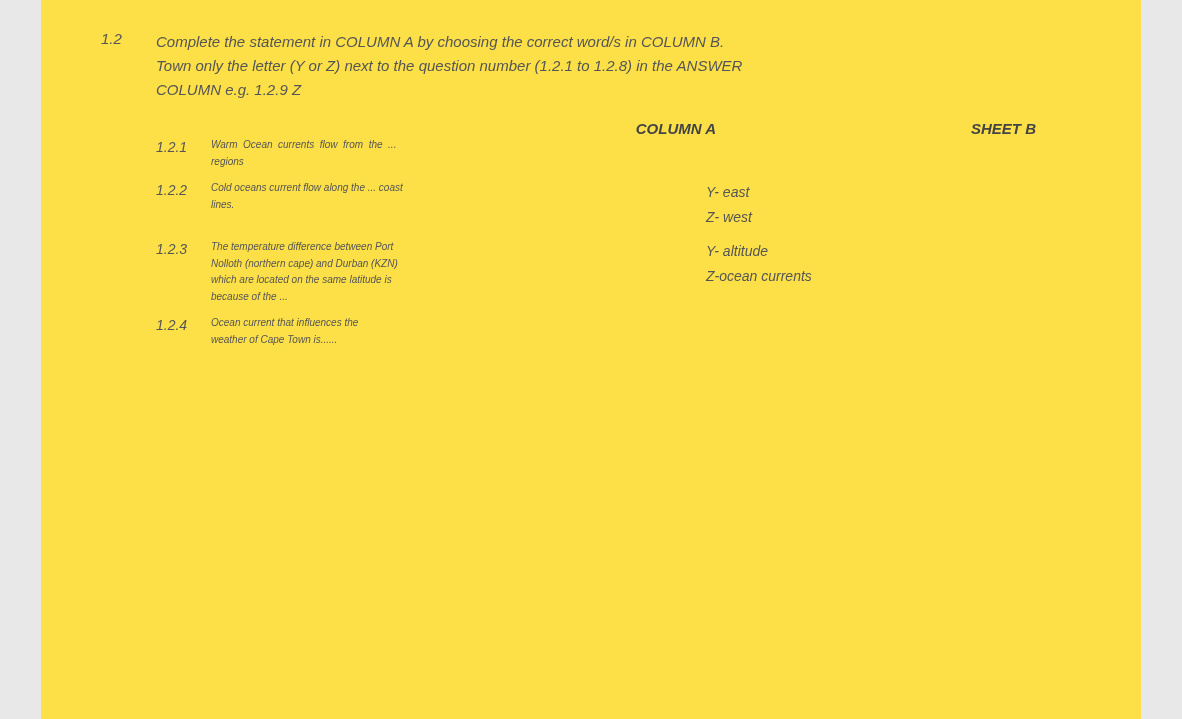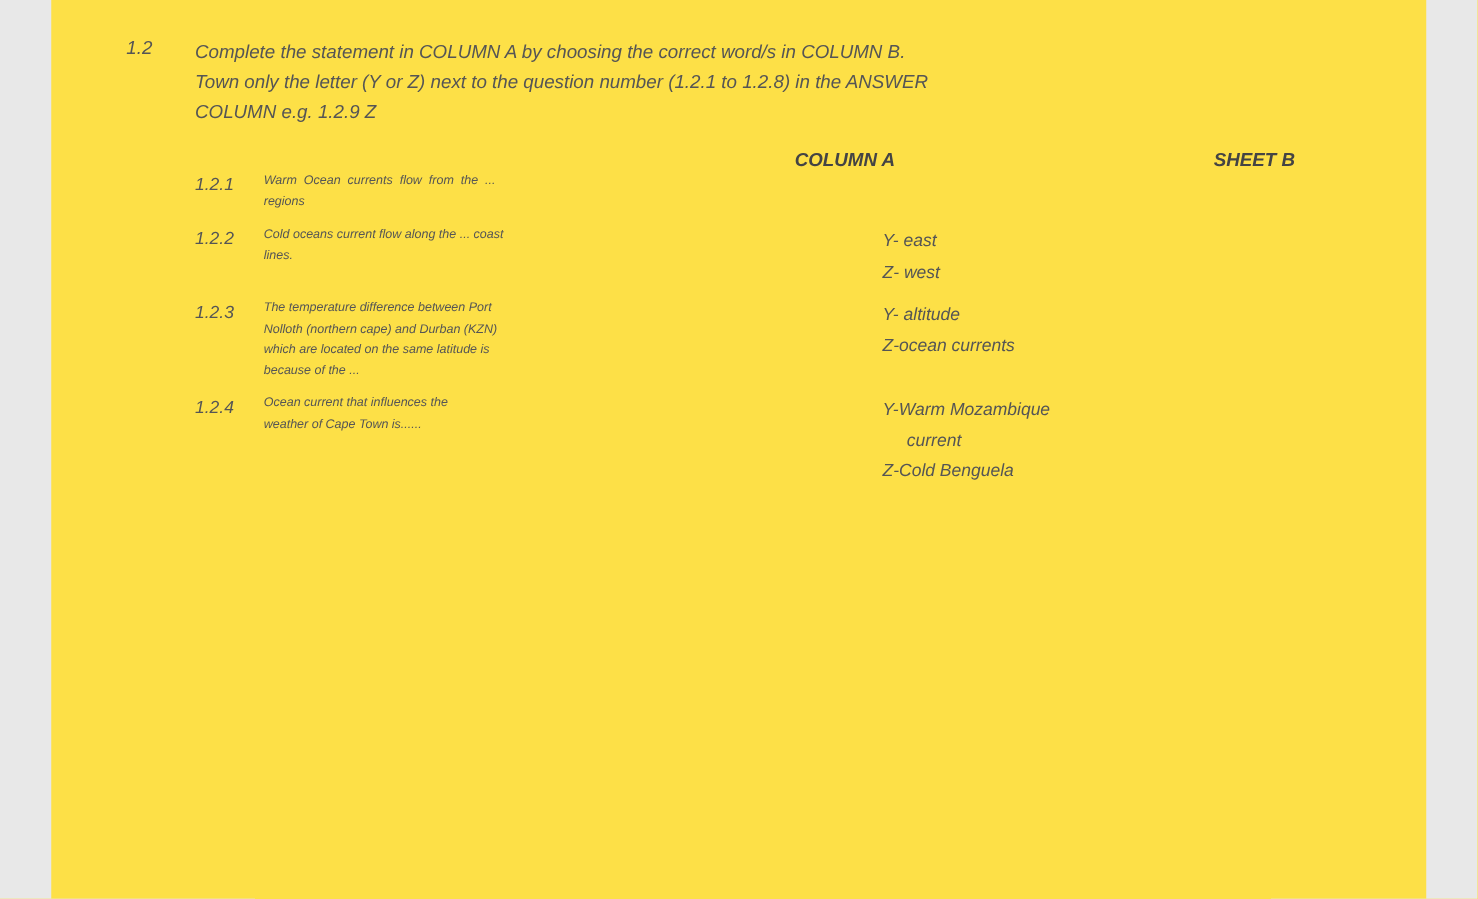--- a/index.html
+++ b/index.html
@@ -151,20 +151,17 @@
         Y- altitude<br>Z-ocean currents
       </div>
     </div>
 
     <div class="qa-row">
       <div class="qa-number">1.2.4</div>
       <div class="qa-col-a">
         Ocean current that influences the<br>
         weather of Cape Town is......
       </div>
-      <div class="qa-col-b">
-        Y-Warm Mozambique<br>&nbsp;&nbsp;&nbsp;&nbsp;&nbsp;current<br>Z-Cold Benguela
-      </div>
     </div>
 
   </div>
 
 </div>
 
 </body></html>

